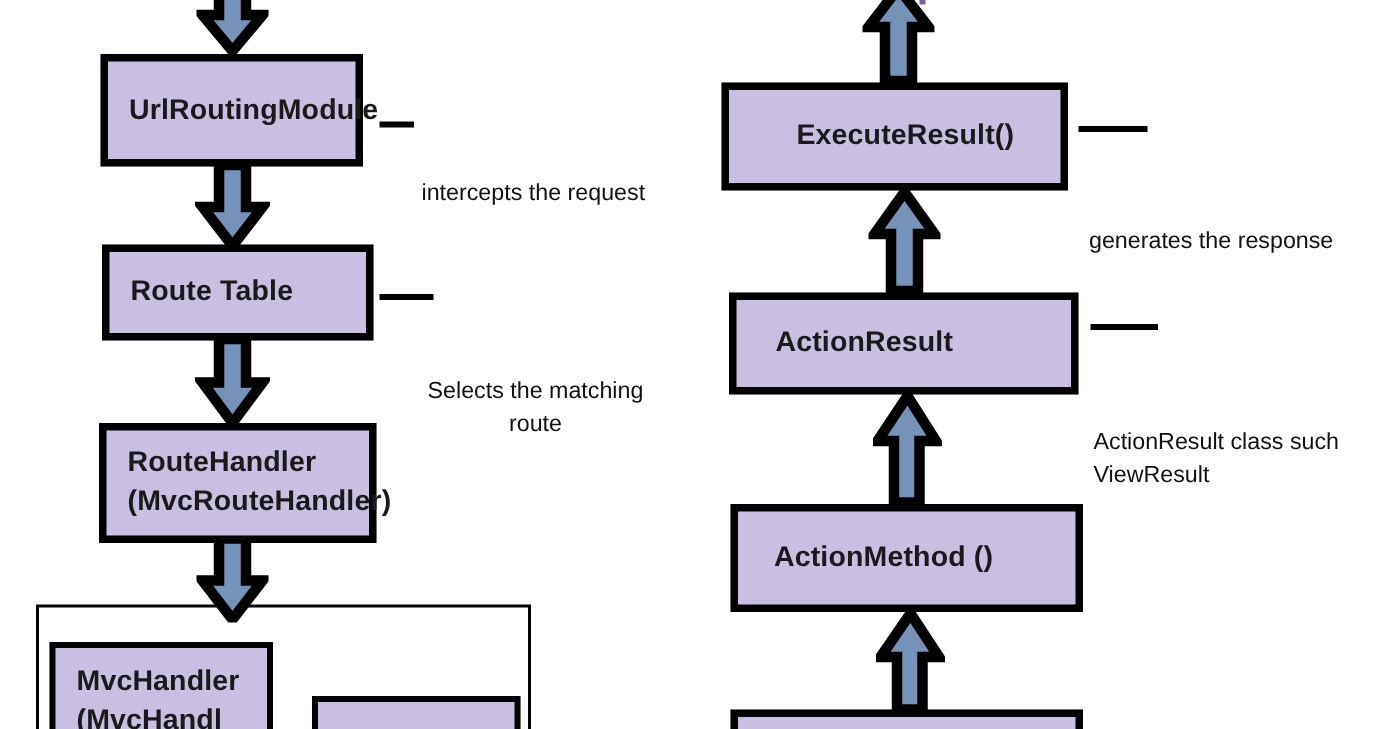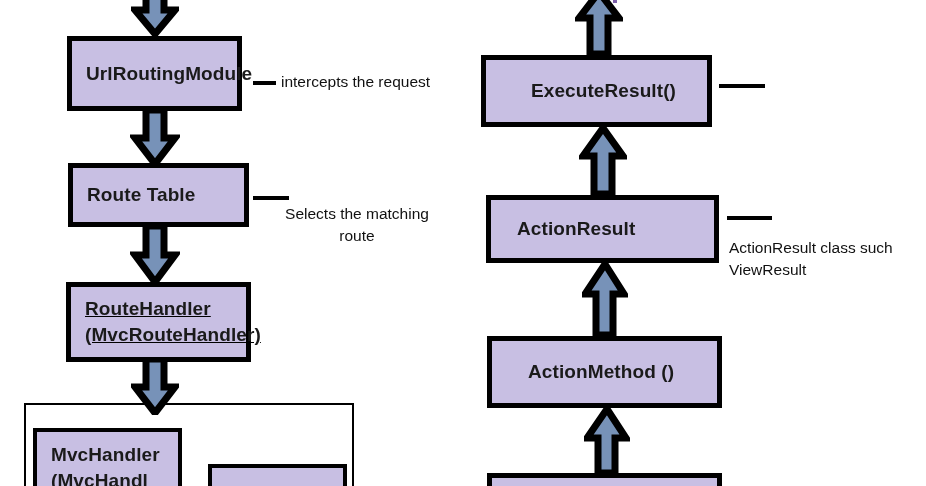--- a/index.html
+++ b/index.html
@@ -67,20 +67,21 @@
 
   
   .anno {
     position: absolute;
     font-family: "Liberation Sans", sans-serif;
     font-size: 15.5px;
     color: #111111;
     line-height: 1.42;
     white-space: pre-line;
     z-index: 5;
+    margin-top: 47px;
   }
 
   
   .speck {
     position: absolute;
     width: 4px;
     height: 3px;
     background: #7b5ea7;
     z-index: 6;
   }
@@ -141,21 +142,21 @@
   </div>
 
   <div class="pbox" style="left:67px;top:36px;width:175px;height:75px;">
     <span class="pbox-label">UrlRoutingModule</span>
   </div>
 
   <div class="pbox" style="left:68px;top:163px;width:181px;height:64px;">
     <span class="pbox-label">Route Table</span>
   </div>
 
-  <div class="pbox" style="left:66px;top:282px;width:185px;height:80px;text-decoration:underline;">
+  <div class="pbox" style="left:66px;top:282px;width:185px;height:80px;">
     <span class="pbox-label">RouteHandler
 (MvcRouteHandler)</span>
   </div>
 
   <div class="container-box" style="left:24px;top:403px;width:330px;height:120px;"></div>
 
   <div class="pbox thinborder" style="left:33px;top:428px;width:149px;height:80px;">
     <span class="pbox-label">MvcHandler
 (MvcHandl</span>
   </div>
@@ -173,26 +174,27 @@
 
   <div class="pbox" style="left:481px;top:55px;width:231px;height:72px;">
     <span class="pbox-label center">ExecuteResult()</span>
   </div>
 
   <div class="pbox" style="left:486px;top:195px;width:233px;height:68px;">
     <span class="pbox-label" style="padding-left:26px;">ActionResult</span>
   </div>
 
   <div class="pbox" style="left:487px;top:336px;width:235px;height:72px;">
-    <span class="pbox-label" style="padding-left:36px;">ActionMethod ()</span>
+    <span class="pbox-label" style="padding-left:24px;">ActionMethod ()</span>
   </div>
 
   <div class="pbox" style="left:487px;top:473px;width:235px;height:60px;">
     <span class="pbox-label"></span>
   </div>
 
   <div class="leader" style="left:719px;top:84px;width:46px;height:4px;"></div>
+  <div class="anno" style="left:726px;top:103px;width:200px;">generates the response</div>
 
   <div class="leader" style="left:727px;top:216px;width:45px;height:4px;"></div>
   <div class="anno" style="left:729px;top:237px;width:200px;">ActionResult class such
 ViewResult</div>
 
 </div>
 
 </body></html>

